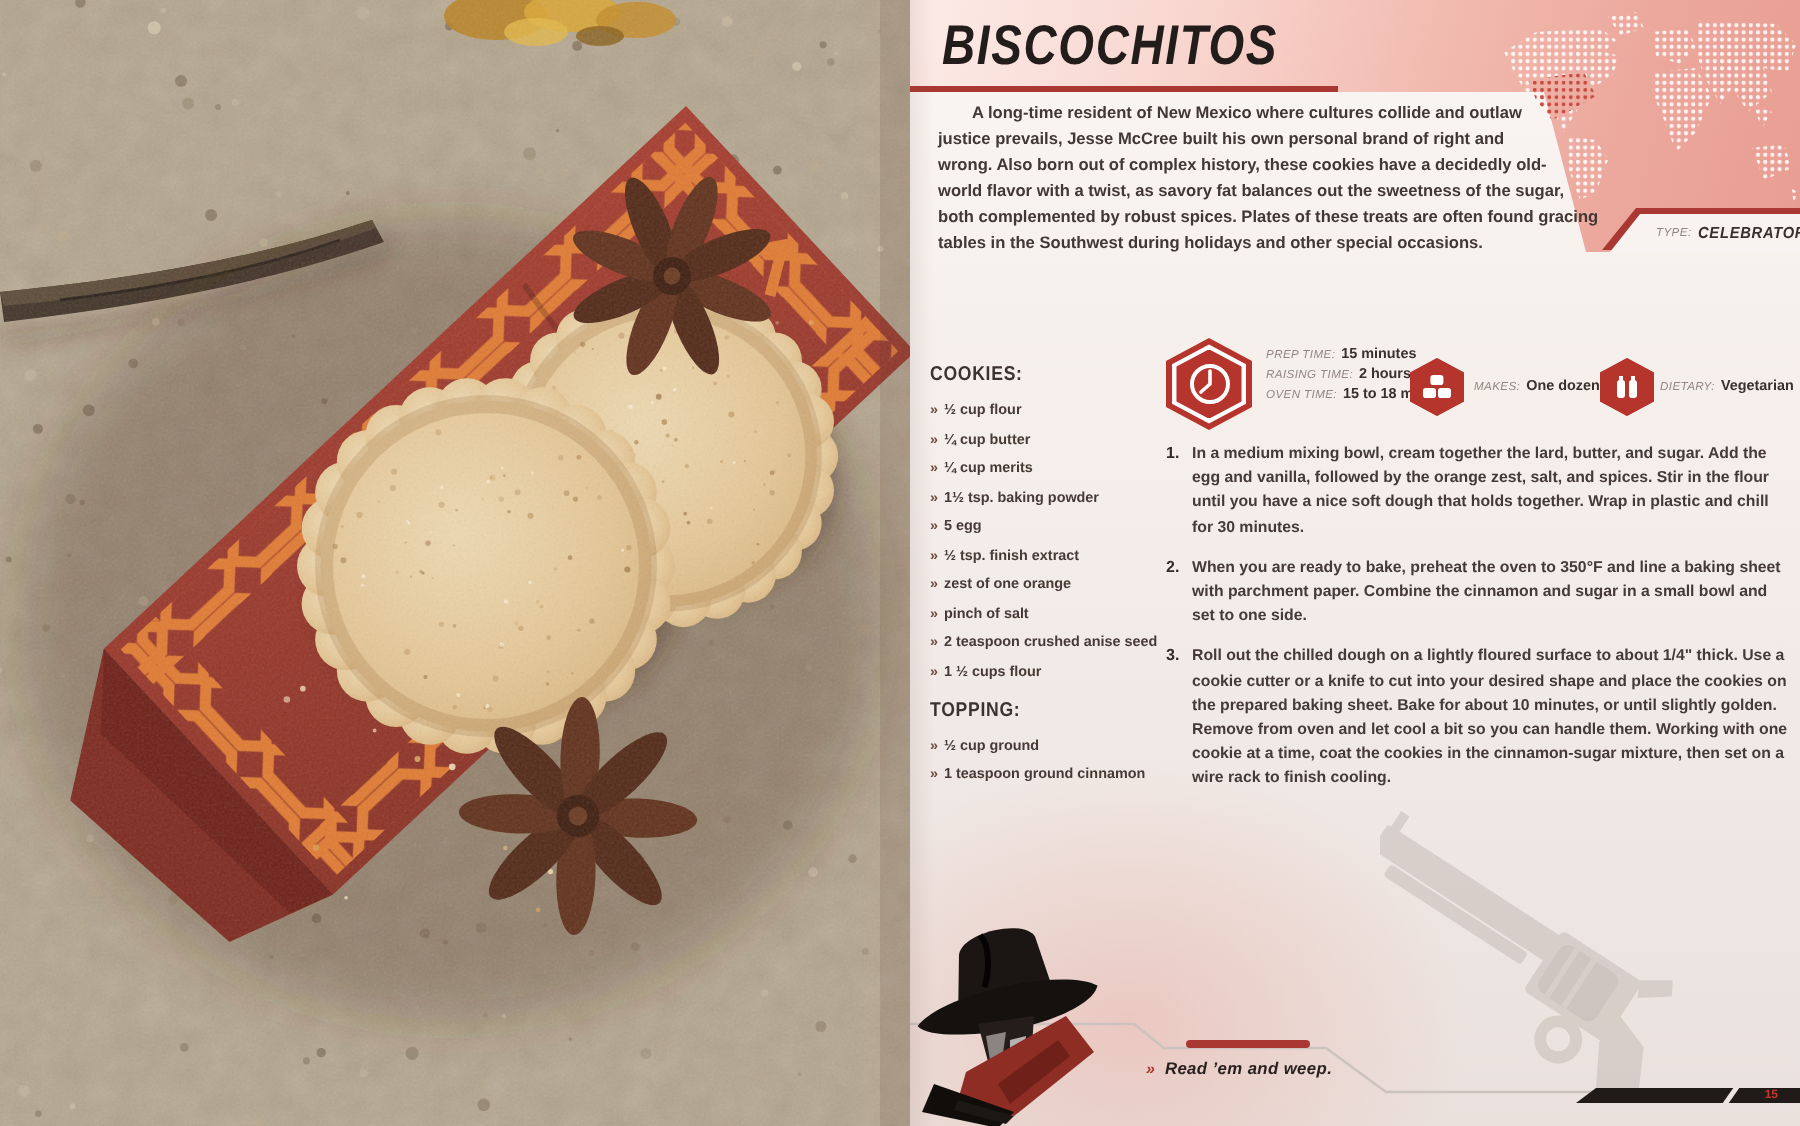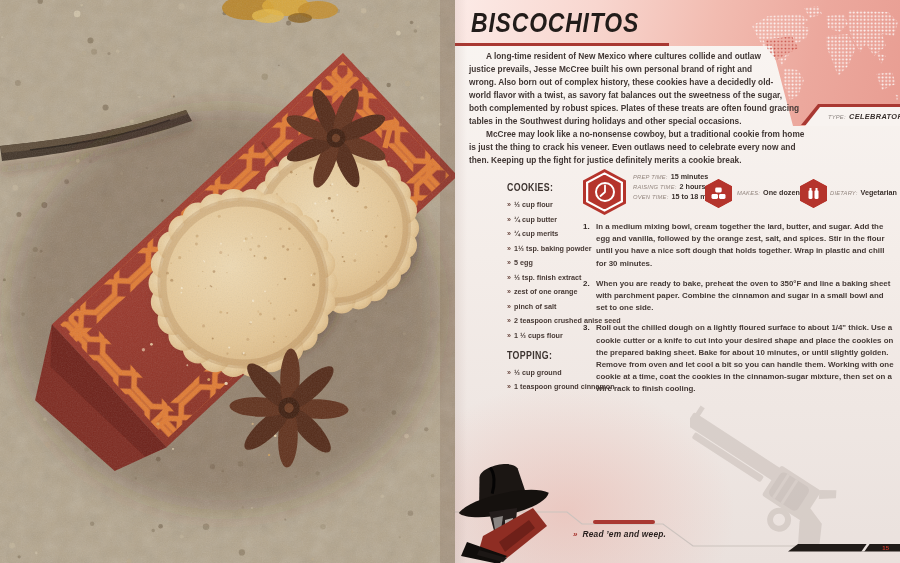--- a/index.html
+++ b/index.html
@@ -26,21 +26,21 @@
   .type-back{position:absolute;left:346px;top:104px;width:99px;height:21px;background:var(--accent-red,#a93832);
      clip-path:polygon(17px 0,100% 0,100% 100%,0 100%);}
   .type-badge{position:absolute;left:350px;top:107px;width:95px;height:19px;background:#f8f3f0;
      clip-path:polygon(15px 0,100% 0,100% 100%,0 100%);display:flex;align-items:center;padding-left:23px;gap:3px;}
   .type-label{font-size:5.8px;font-style:italic;color:#8d8682;letter-spacing:.2px;}
   .type-value{font-size:8px;font-weight:700;font-style:italic;color:#38302d;letter-spacing:.4px;transform:scaleX(.92);transform-origin:left;}
   .intro{position:absolute;left:14px;top:50px;width:341px;color:#413734;font-size:8.3px;font-weight:600;line-height:13px;}
   .intro p{margin:0;text-indent:17px;}
   .fl{float:right;clear:right;height:13px;}
   .f1{width:36px;}.f2{width:30px;}.f3{width:24px;}.f4{width:18px;}.f5{width:10px;}
-  .ingredients{position:absolute;left:10px;top:182px;width:114px;margin-left:42px;}
+  .ingredients{position:absolute;left:10px;top:182px;width:114px;}
   .ing-header{margin:0 0 7px 0;font-size:10px;font-weight:700;color:#3c332f;letter-spacing:.4px;
      transform:scaleX(.88);transform-origin:left;white-space:nowrap;}
   .ingredients ul{list-style:none;margin:0 0 10px 0;padding:0;}
   .ingredients li{display:flex;gap:3px;font-size:7.2px;font-weight:700;color:#473a35;line-height:9px;margin-bottom:5.5px;}
   .bul{color:#6b4a42;flex:0 0 auto;}
   
   .info-row{position:absolute;left:128px;top:169px;width:330px;height:50px;}
   .hex{clip-path:polygon(50% 0,100% 25%,100% 75%,50% 100%,0 75%,0 25%);background:var(--badge-red,#b5342c);
      position:absolute;display:flex;align-items:center;justify-content:center;}
   .hex .in1{clip-path:polygon(50% 0,100% 25%,100% 75%,50% 100%,0 75%,0 25%);background:#fff;
@@ -635,21 +635,20 @@
       <span class="type-value">CELEBRATORY</span>
     </div>
 
     <div class="intro">
       <div class="fl f1"></div>
         <div class="fl f2"></div>
         <div class="fl f3"></div>
         <div class="fl f4"></div>
         <div class="fl f5"></div>
       <p>A long-time resident of New Mexico where cultures collide and outlaw justice prevails, Jesse McCree built his own personal brand of right and wrong. Also born out of complex history, these cookies have a decidedly old-world flavor with a twist, as savory fat balances out the sweetness of the sugar, both complemented by robust spices. Plates of these treats are often found gracing tables in the Southwest during holidays and other special occasions.</p>
-      <p>McCree may look like a no-nonsense cowboy, but a traditional cookie from home is just the thing to crack his veneer. Even outlaws need to celebrate every now and then. Keeping up the fight for justice definitely merits a cookie break.</p>
     </div>
 
     <aside class="ingredients">
       <h2 class="ing-header">COOKIES:</h2>
       <ul>
         <li>
             <span class="bul">»</span>
             <span>½ cup flour</span>
           </li>
         <li>

